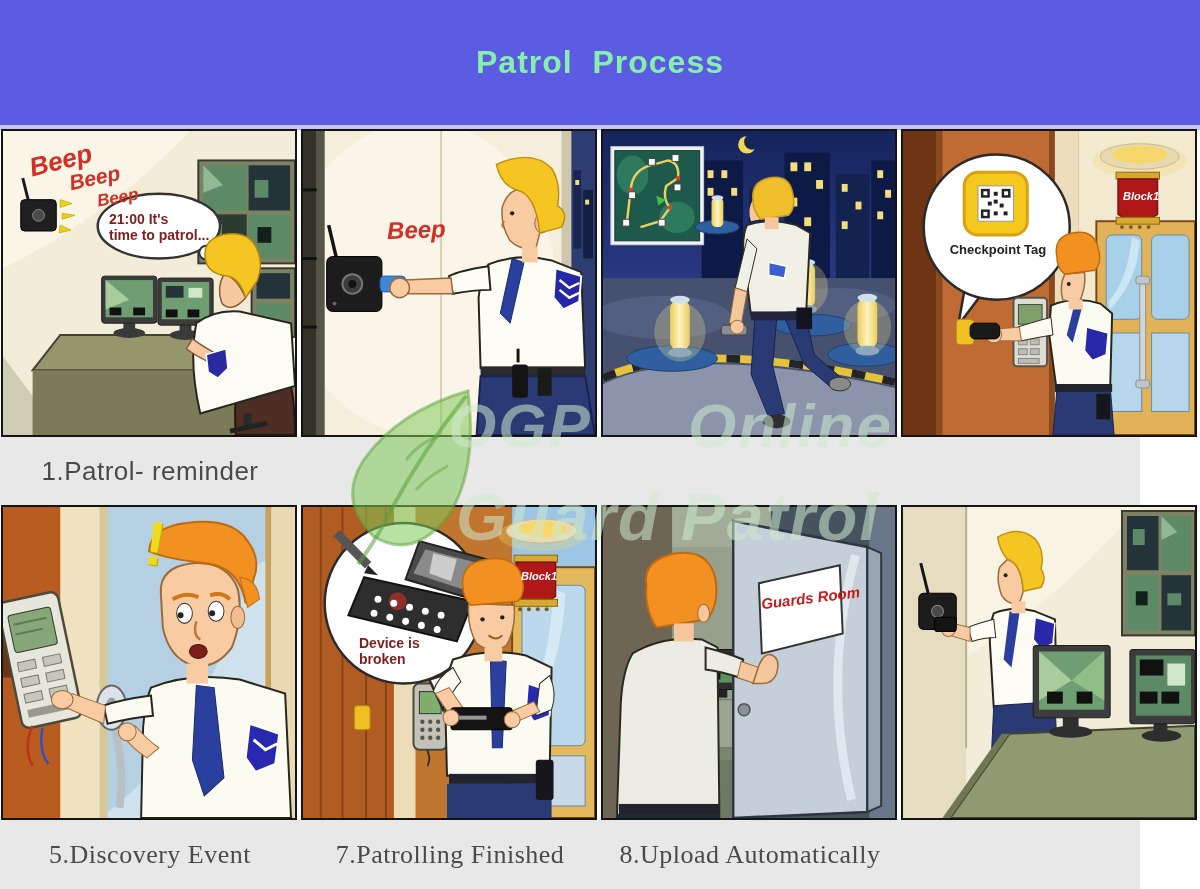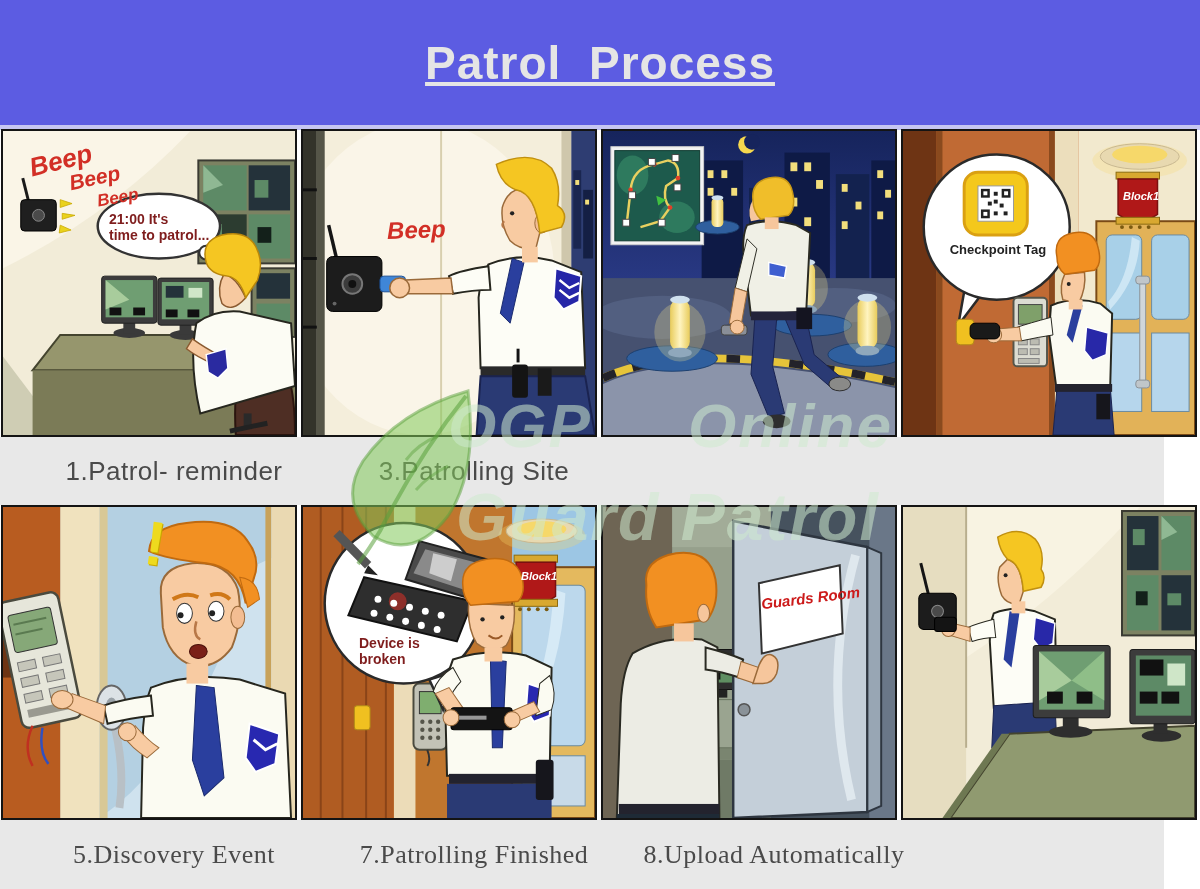--- a/index.html
+++ b/index.html
@@ -1,28 +1,28 @@
 <!DOCTYPE html>
 <html><head>
 <meta charset="utf-8">
 <style>
   html,body{margin:0;padding:0;}
   body{width:1200px;height:889px;position:relative;background:#ffffff;
        font-family:"Liberation Sans",sans-serif;overflow:hidden;}
   .header{position:absolute;left:0;top:0;width:1200px;height:125px;background:#5c5ce2;
           display:flex;align-items:center;justify-content:center;}
   .header-strip{position:absolute;left:0;top:125px;width:1200px;height:5px;background:#c6c6f2;}
-  .title{color:#e5e5e5;font-size:46px;font-weight:bold;white-space:pre;letter-spacing:1px;text-decoration:underline;}
+  .title{color:#86efac;font-size:32px;font-weight:bold;white-space:pre;letter-spacing:1px;}
   .panel{position:absolute;width:296px;border:2px solid #141414;box-sizing:border-box;
          background:#f2ecd8;overflow:hidden;}
   .row1{top:129px;height:308px;}
   .row2{top:505px;height:315px;}
   .c1{left:1px;} .c2{left:301px;} .c3{left:601px;} .c4{left:901px;}
   .scene{position:absolute;left:0;top:0;width:100%;height:100%;}
-  .band{position:absolute;left:0;width:1140px;background:#e8e8e8;display:flex;padding-left:24px;}
+  .band{position:absolute;left:0;width:1140px;background:#e8e8e8;display:flex;}
   .band1{top:437px;height:68px;}
   .band2{top:820px;height:69px;font-family:Liberation Serif, serif;}
   .caption{width:300px;display:flex;align-items:center;justify-content:center;
            font-size:26px;color:#4a4a4a;letter-spacing:0.5px;}
   .ov{position:absolute;line-height:1.05;}
   .beep{color:#d22f26;font-weight:bold;font-style:italic;}
   .bubble-text{font-weight:bold;color:#7f1d1d;font-size:14px;line-height:1.15;}
   .sign-text{color:#ffffff;font-weight:bold;font-style:italic;font-size:11px;text-align:center;}
   .callout-label{font-weight:bold;color:#222;font-size:13px;text-align:center;}
   .excl{color:#eeda1e;font-weight:bold;font-size:62px;text-shadow:1px 1px 0 #c8a800;}
@@ -617,21 +617,20 @@
       <rect x="240" y="152" width="24" height="16" fill="#111111"></rect>
       <rect x="268" y="156" width="18" height="22" fill="#cfe6c8"></rect>
       <rect x="240" y="184" width="18" height="12" fill="#111111"></rect>
       <rect x="262" y="184" width="18" height="12" fill="#111111"></rect>
     </g>
   </svg>
 </div>
 
 <div class="band band1">
   <div class="caption">1.Patrol- reminder</div>
-  <div class="caption">3.Patrolling Site</div>
 </div>
 <div class="band band2">
   <div class="caption">5.Discovery Event</div>
   <div class="caption">7.Patrolling Finished</div>
   <div class="caption">8.Upload Automatically</div>
 </div>
 
 <svg class="watermark" style="left:318px;top:386px;" width="180" height="180" viewBox="0 0 180 180">
   <path d="M150,5 Q80,25 45,75 Q20,115 55,150 Q95,175 130,130 Q160,85 150,5 Z" fill="rgba(130,200,90,0.55)" stroke="rgba(90,160,60,0.5)" stroke-width="3"></path>
   <path d="M148,10 Q100,70 62,145 Q50,165 40,178" stroke="rgba(90,160,60,0.55)" stroke-width="4" fill="none"></path>

